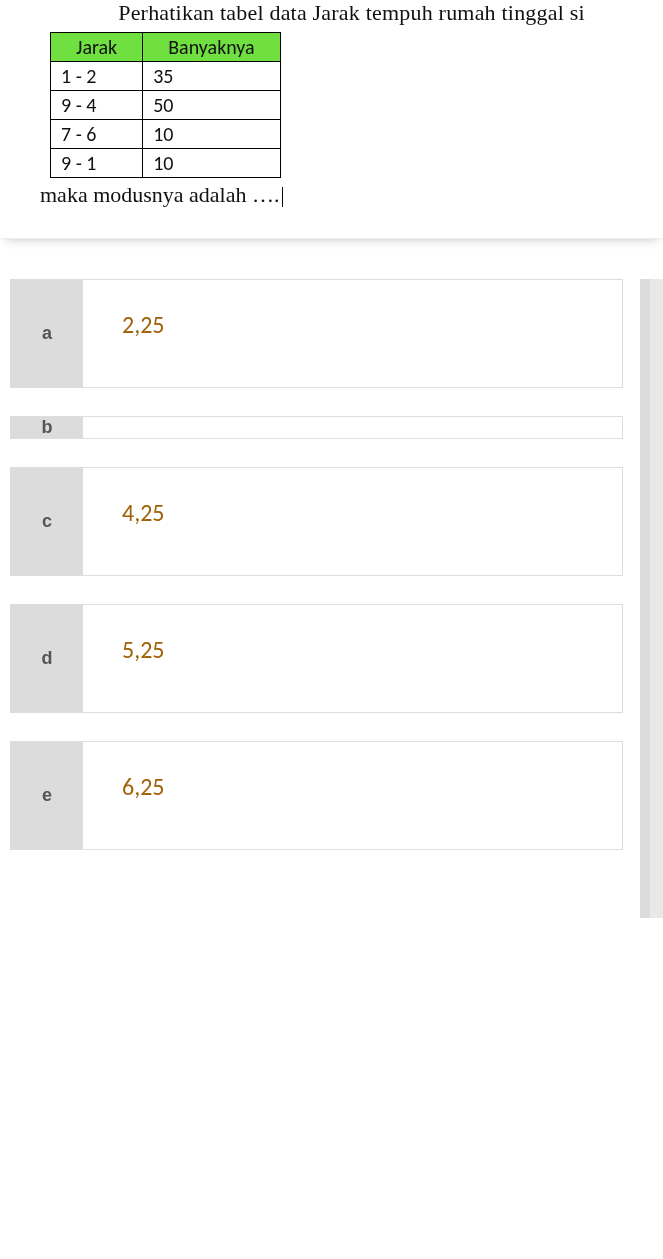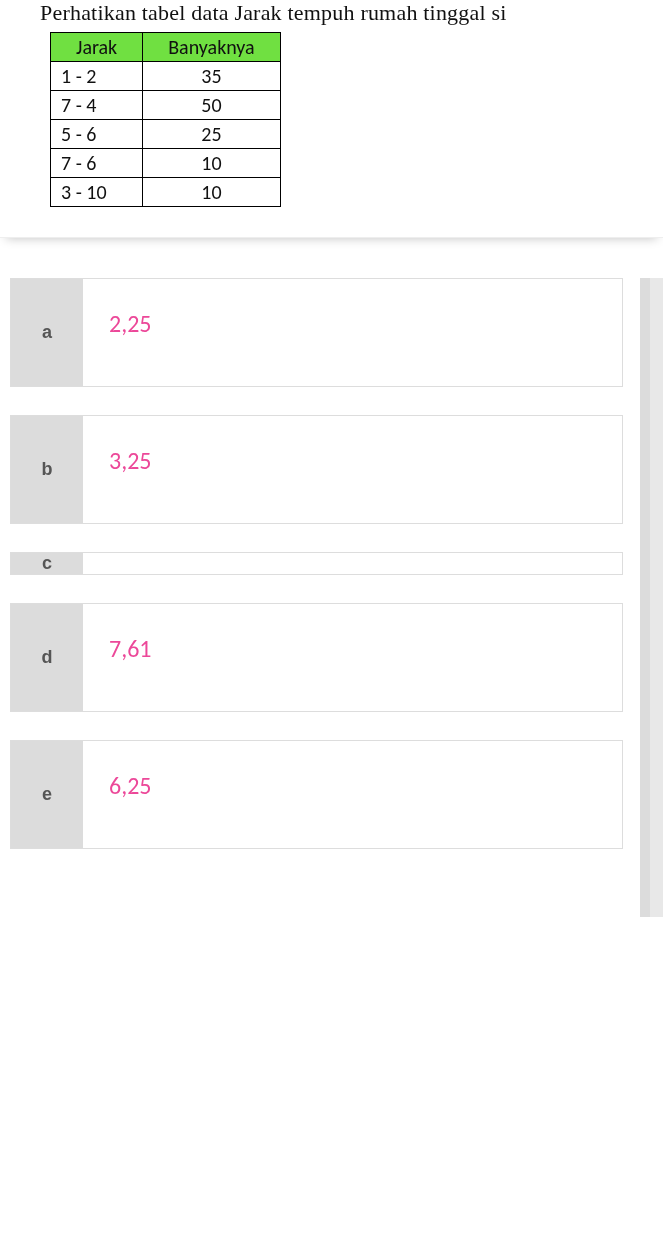--- a/index.html
+++ b/index.html
@@ -17,20 +17,21 @@
     border-bottom: 1px solid #eee;
   }
   .q-heading {
     font-family: Georgia, "Times New Roman", serif;
     font-size: 22px;
     color: #111;
     margin: 0 0 6px 0;
     letter-spacing: 0.2px;
     white-space: nowrap;
     overflow: hidden;
+    text-align: center;
   }
   table.data-table {
     border-collapse: collapse;
     margin-left: 10px;
   }
   table.data-table th,
   table.data-table td {
     border: 1.5px solid #000;
     font-family: Calibri, Arial, sans-serif;
     font-size: 20px;
@@ -44,21 +45,20 @@
   table.data-table th.left-head {
     width: 80px;
   }
   table.data-table th.right-head {
     width: 127px;
   }
   .head-top { border-bottom: 0 !important; padding-bottom: 0; }
   .head-bot { border-top: 0 !important; padding-top: 0; }
   table.data-table td {
     padding: 2px 10px;
-    text-align: center;
   }
   table.data-table td.range { text-align: left; }
   .q-footer {
     font-family: Georgia, "Times New Roman", serif;
     font-size: 22px;
     color: #111;
     margin-top: 4px;
   }
   .cursor {
     display: inline-block;
@@ -84,82 +84,81 @@
     background: #dcdcdc;
     display: flex;
     align-items: center;
     justify-content: center;
     font-weight: 700;
     color: #555;
     font-size: 18px;
   }
   .opt-text {
     flex: 1;
-    padding: 30px 0 48px 26px;
+    padding: 30px 0 48px 39px;
     font-family: Calibri, Arial, sans-serif;
     font-size: 24px;
-    color: #ec4899;
+    color: #a16207;
   }
 </style>
 </head>
 <body>
 
 <div class="question-card">
   <p class="q-heading">Perhatikan tabel data Jarak tempuh rumah tinggal si</p>
 
   <table class="data-table">
     <tbody>
         <tr>
       <th class="left-head head-top">Jarak</th>
       <th class="right-head head-top">Banyaknya</th>
     </tr>
     <tr>
       <td class="range">1 - 2</td>
       <td>35</td>
     </tr>
     <tr>
-      <td class="range">7 - 4</td>
+      <td class="range">9 - 4</td>
       <td>50</td>
-    </tr>
-    <tr>
-      <td class="range">5 - 6</td>
-      <td>25</td>
     </tr>
     <tr>
       <td class="range">7 - 6</td>
       <td>10</td>
     </tr>
     <tr>
-      <td class="range">3 - 10</td>
+      <td class="range">9 - 1</td>
       <td>10</td>
     </tr>
   </tbody>
     </table>
 
+  <div class="q-footer">
+    <span>maka modusnya adalah ….</span><span class="cursor"></span>
+  </div>
 </div>
 
 <div class="options-wrap">
 
   <div class="option">
     <div class="opt-letter">a</div>
     <div class="opt-text">2,25</div>
   </div>
 
   <div class="option">
     <div class="opt-letter">b</div>
-    <div class="opt-text">3,25</div>
   </div>
 
   <div class="option">
     <div class="opt-letter">c</div>
+    <div class="opt-text">4,25</div>
   </div>
 
   <div class="option">
     <div class="opt-letter">d</div>
-    <div class="opt-text">7,61</div>
+    <div class="opt-text">5,25</div>
   </div>
 
   <div class="option">
     <div class="opt-letter">e</div>
     <div class="opt-text">6,25</div>
   </div>
 
 </div>
 
 </body></html>

